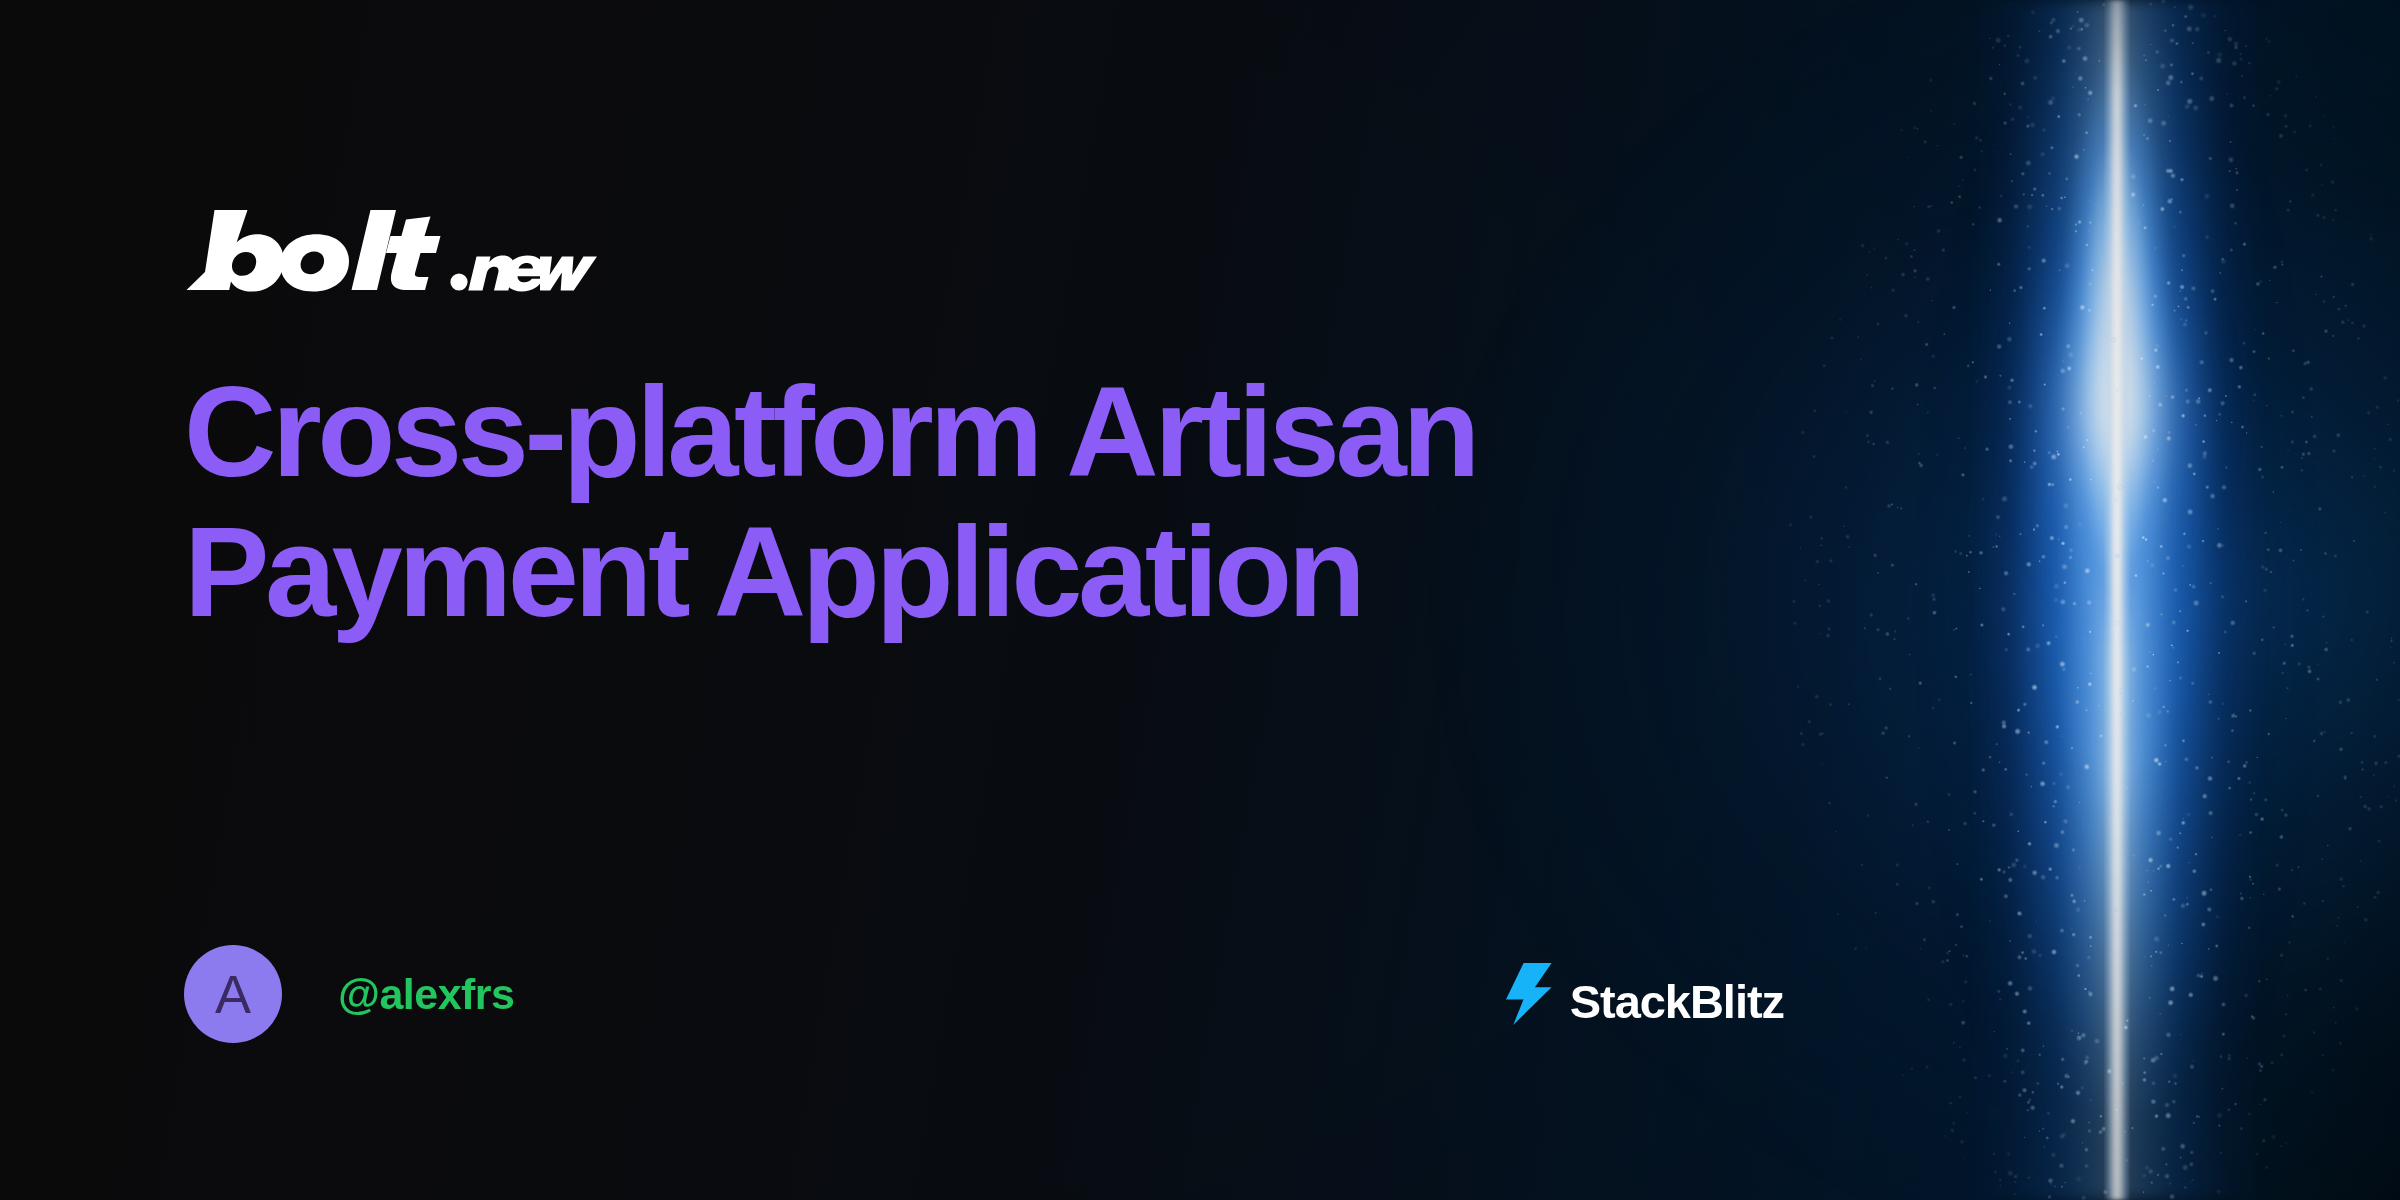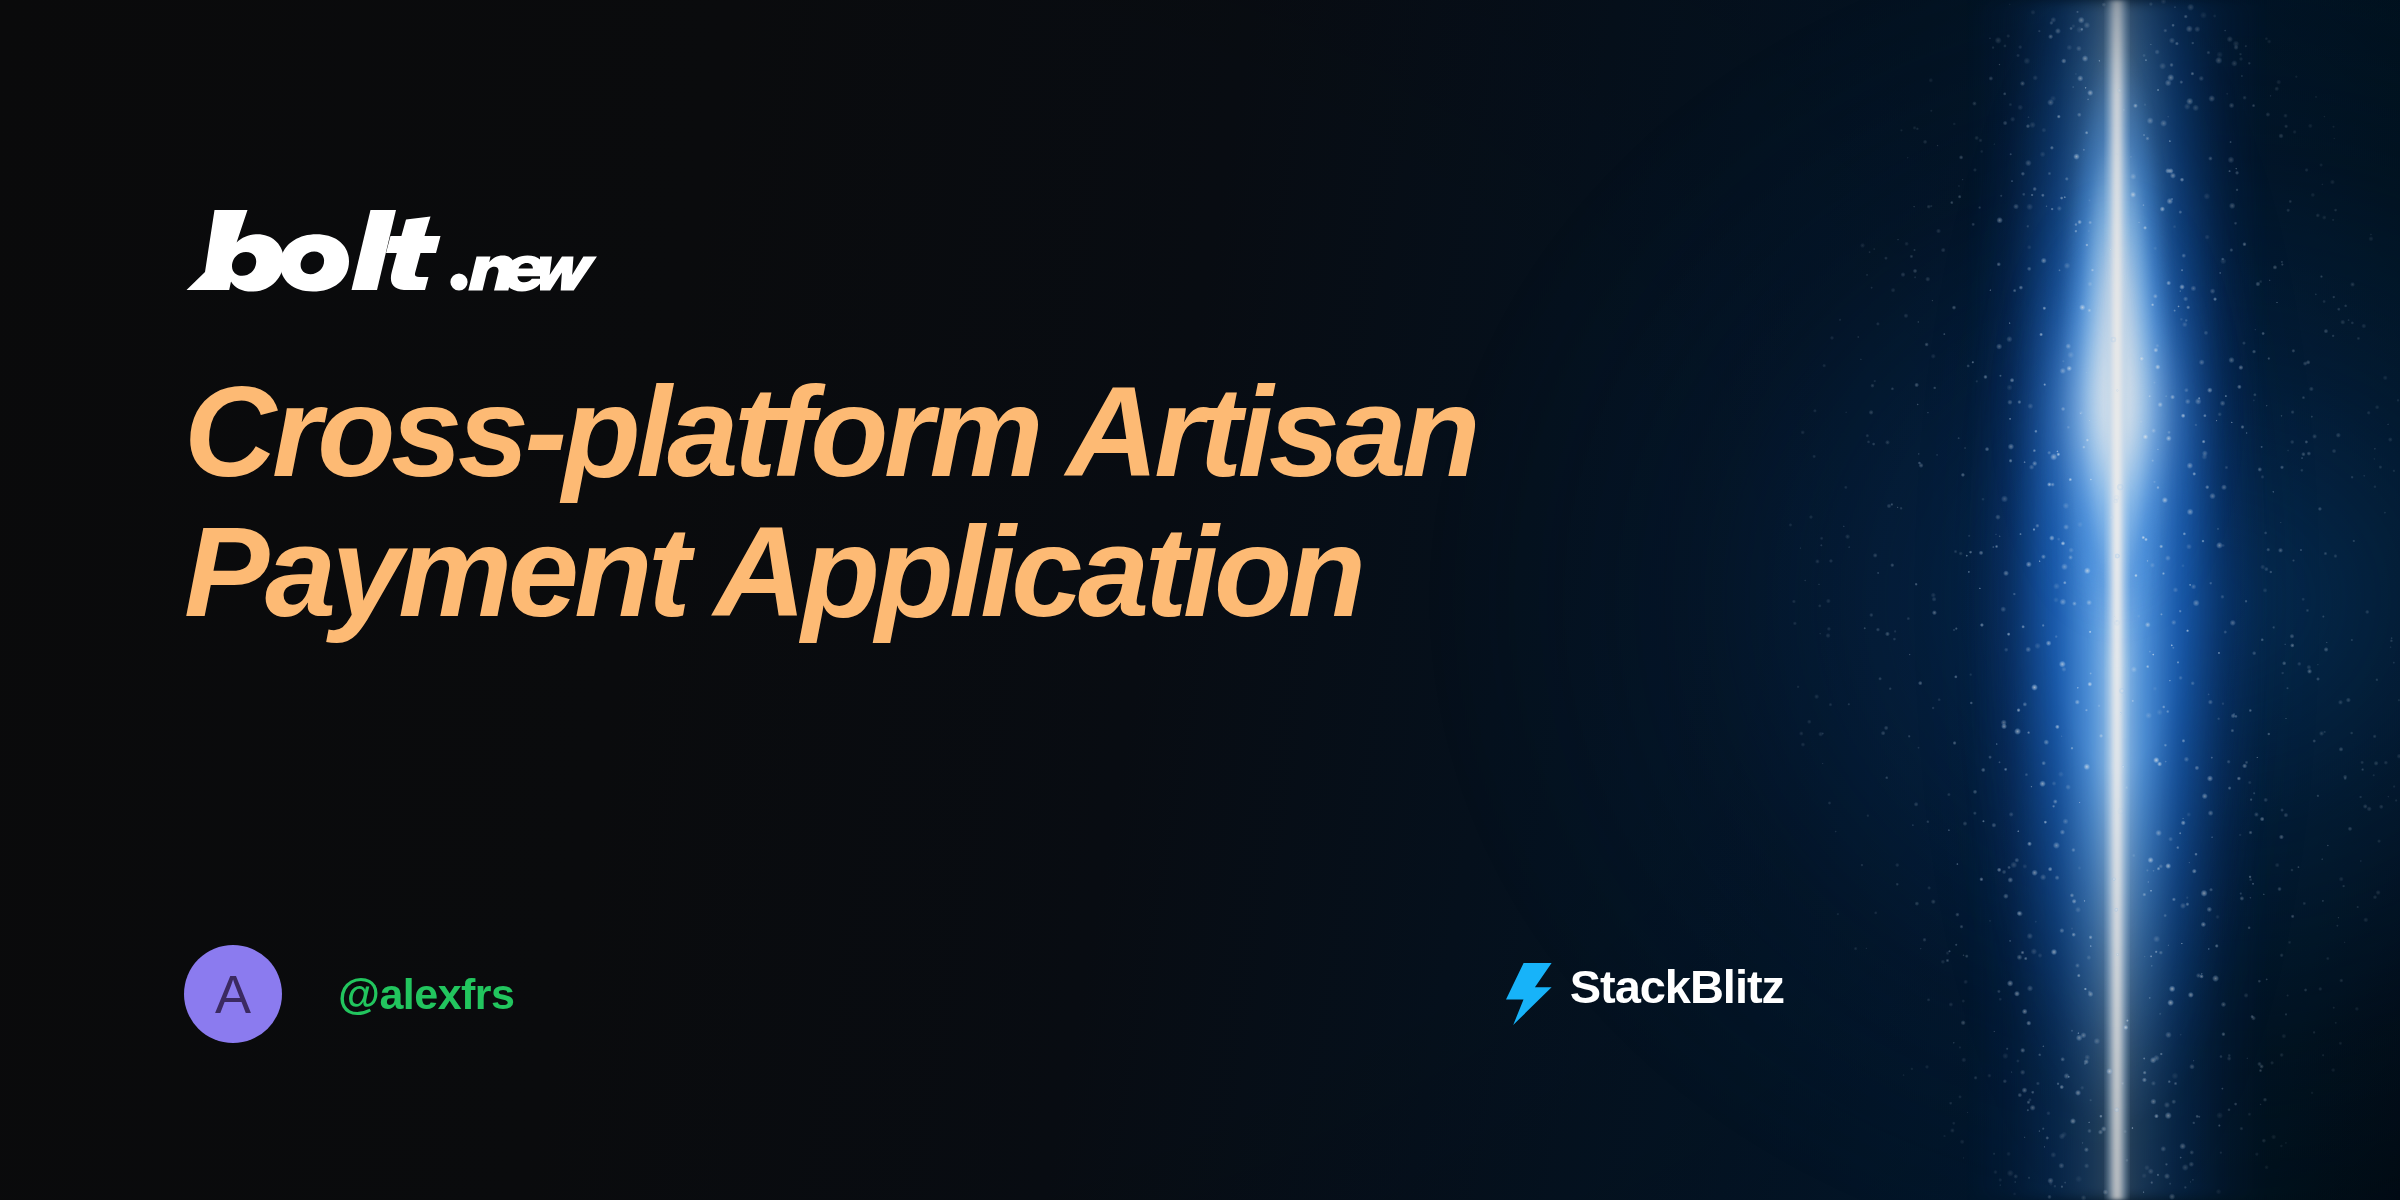--- a/index.html
+++ b/index.html
@@ -198,27 +198,26 @@
     height: 86px;
   }
   .brand-logo svg { display:block; }
 
   
   .headline {
     position: absolute;
     left: 184px;
     top: 362px;
     width: 1560px;
-    color: #fdba74;
+    color: #8b5cf6;
     font-size: 128px;
     line-height: 1.09;
     font-weight: 700;
     letter-spacing: -0.035em;
     word-spacing: 0.01em;
-    font-style: italic;
   }
 
   
   .subtitle {
     position: absolute;
     left: 184px;
     top: 648px;
     width: 1620px;
     color: #b3b8bf;
     font-size: 42px;
@@ -267,21 +266,21 @@
     color: #22c55e;
     font-size: 43px;
     font-weight: 700;
     letter-spacing: -0.012em;
     white-space: nowrap;
   }
 
   
   .sb-lockup {
     display: flex;
-    align-items: flex-start;
+    align-items: flex-end;
     gap: 18px;
     margin-right: 432px;
   }
   .sb-bolt { display:block; flex:0 0 auto; }
   .sb-word {
     color: #ffffff;
     font-size: 47px;
     font-weight: 700;
     letter-spacing: -0.022em;
     white-space: nowrap;

